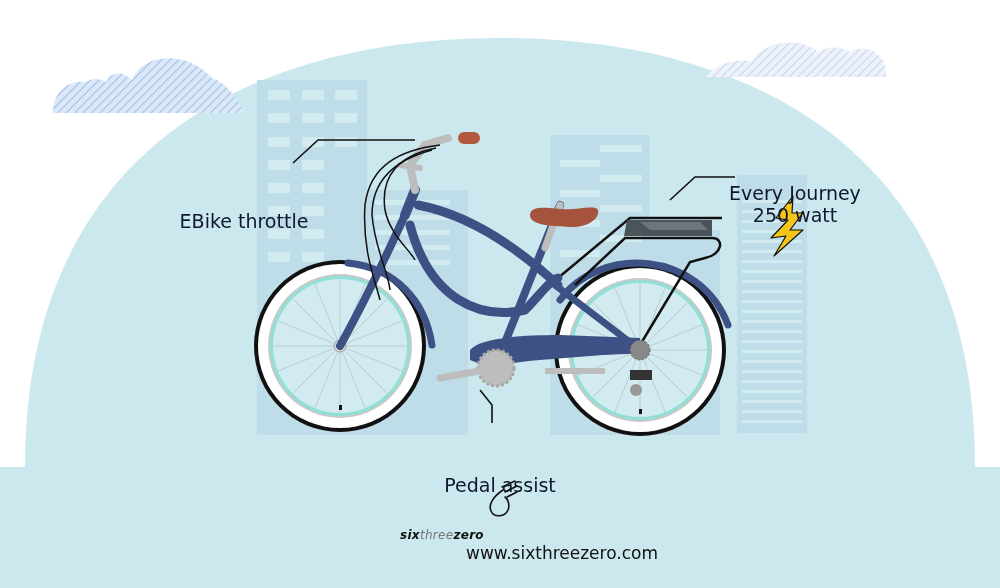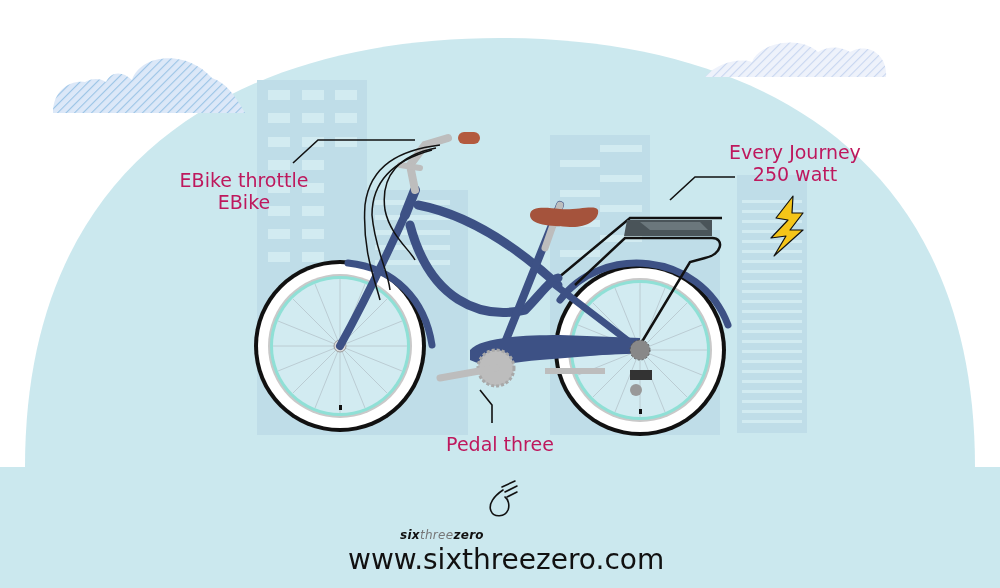--- a/index.html
+++ b/index.html
@@ -1,25 +1,25 @@
 <!DOCTYPE html>
 <html><head>
 <meta charset="utf-8">
 <style>
   html, body { margin:0; padding:0; }
   body { width:1000px; height:588px; position:relative; overflow:hidden; background:#ffffff; font-family:"DejaVu Sans", sans-serif; }
   .scene { position:absolute; left:0; top:0; width:1000px; height:588px; }
-  .label { position:absolute; color:#be185d; font-family:"DejaVu Sans", sans-serif; text-align:center; line-height:1.15; }
+  .label { position:absolute; color:#0f172a; font-family:"DejaVu Sans", sans-serif; text-align:center; line-height:1.15;margin-top:41px; }
   .lbl-throttle { left:168px; top:170px; width:152px; font-size:19px; }
   .lbl-journey { left:700px; top:142px; width:190px; font-size:19px; }
   .lbl-pedal { left:410px; top:434px; width:180px; font-size:19px; }
   .brand { position:absolute; left:400px; top:528px; width:200px; text-align:left; font-size:12px; font-style:italic; color:#111; letter-spacing:0.3px; }
   .brand .light { color:#777; font-weight:normal; }
   .brand .bold { font-weight:bold; }
-  .url { position:absolute; left:348px; top:543px; width:340px; text-align:left; font-size:28px; color:#111; }
+  .url { position:absolute; left:318px; top:543px; width:340px; text-align:right; font-size:17px; color:#111; }
 </style>
 </head>
 <body>
 
 <svg class="scene" viewBox="0 0 1000 588" xmlns="http://www.w3.org/2000/svg">
   <defs>
     <pattern id="stripes" patternUnits="userSpaceOnUse" width="6" height="6" patternTransform="rotate(45)">
       <rect width="6" height="6" fill="#dce8f8"></rect>
       <line x1="0" y1="0" x2="0" y2="6" stroke="#9bc4e6" stroke-width="2.2"></line>
     </pattern>
@@ -216,25 +216,24 @@
   <g fill="none" stroke="#111" stroke-width="1.6" stroke-linecap="round">
     <path d="M503,490 C494,496 488,504 491,511 C494,518 505,517 508,510 C510,505 508,499 505,497"></path>
     <path d="M502,487 L515,481"></path>
     <path d="M505,492 L517,486"></path>
     <path d="M507,497 L517,492"></path>
   </g>
 </svg>
 
 <div class="label lbl-throttle">
   <div>EBike throttle</div>
-  <div>EBike</div>
 </div>
 
 <div class="label lbl-journey">
   <div>Every Journey</div>
   <div>250 watt</div>
 </div>
 
-<div class="label lbl-pedal">Pedal three</div>
+<div class="label lbl-pedal">Pedal assist</div>
 
 <div class="brand"><span class="bold">six</span><span class="light">three</span><span class="bold">zero</span></div>
 
 <div class="url">www.sixthreezero.com</div>
 
 </body></html>

